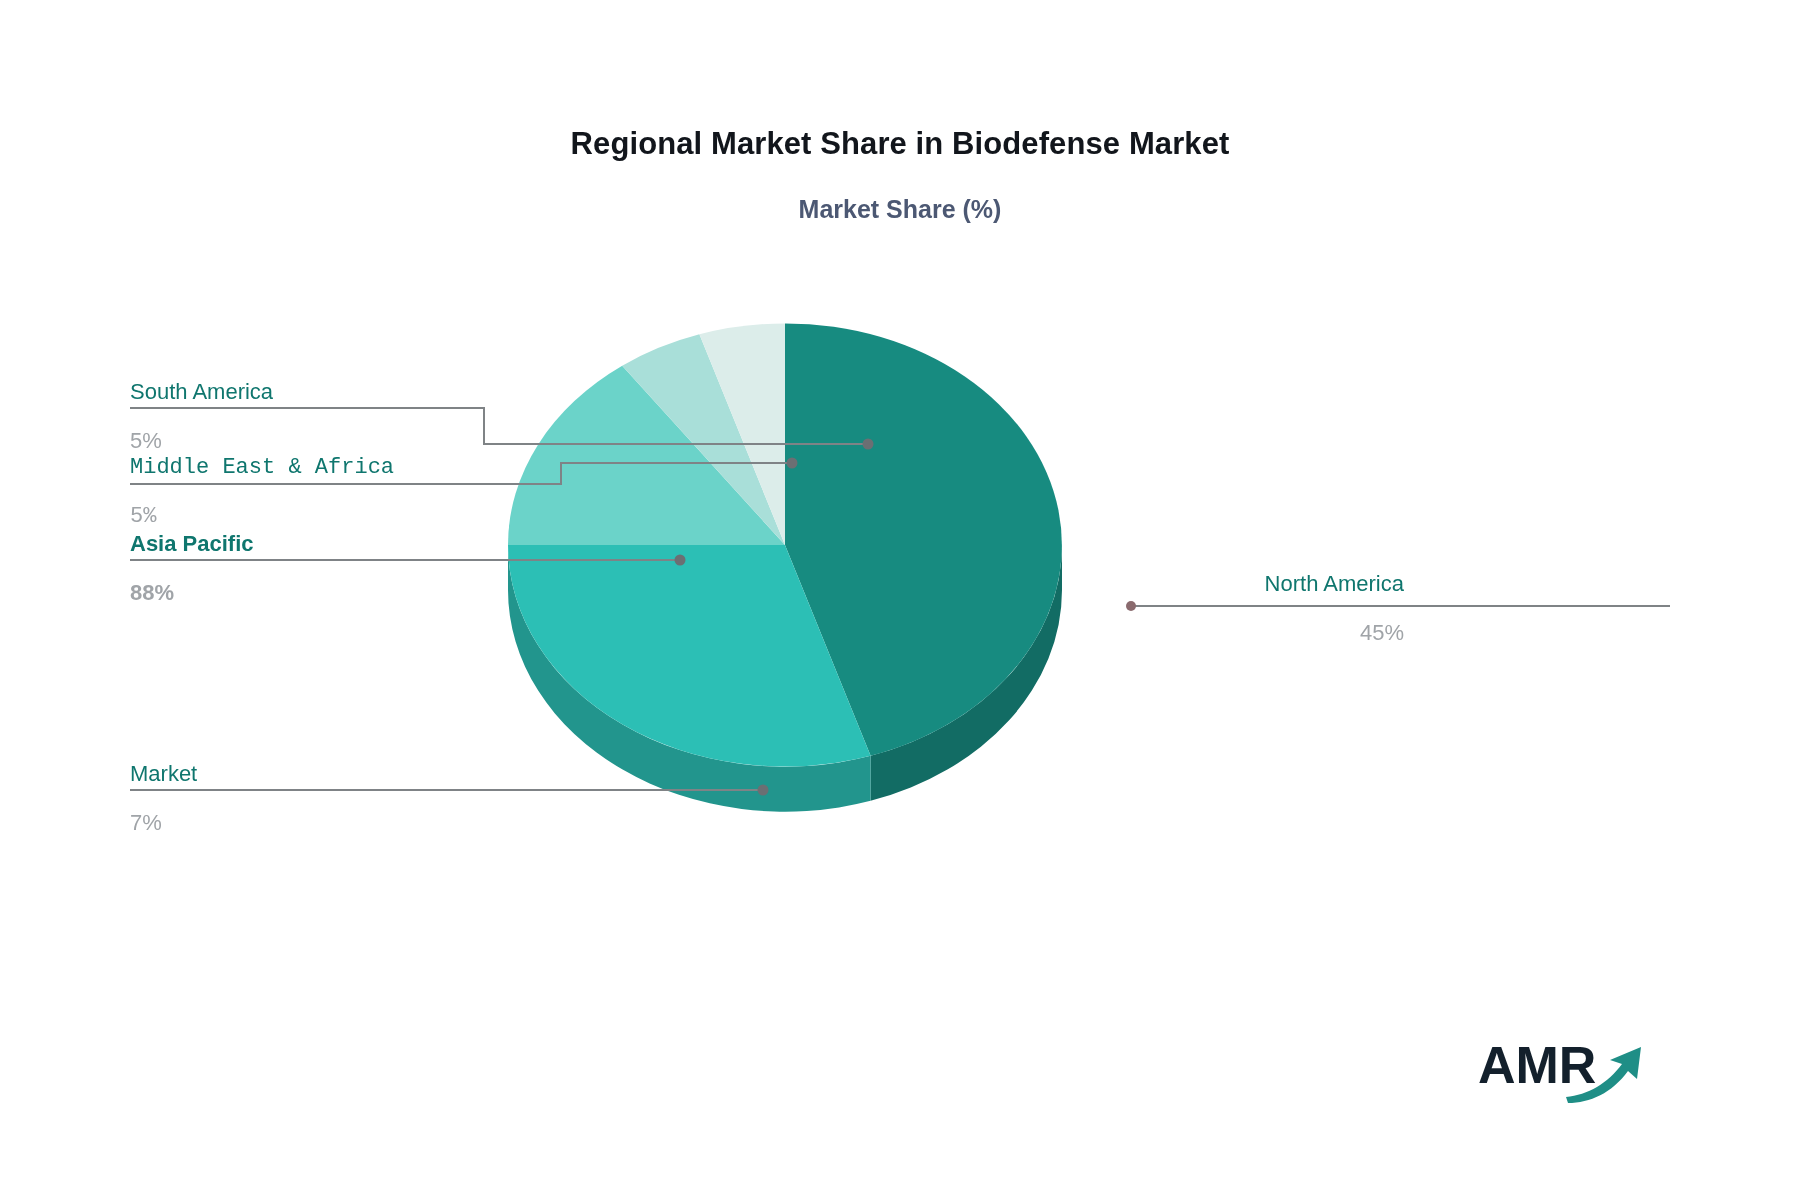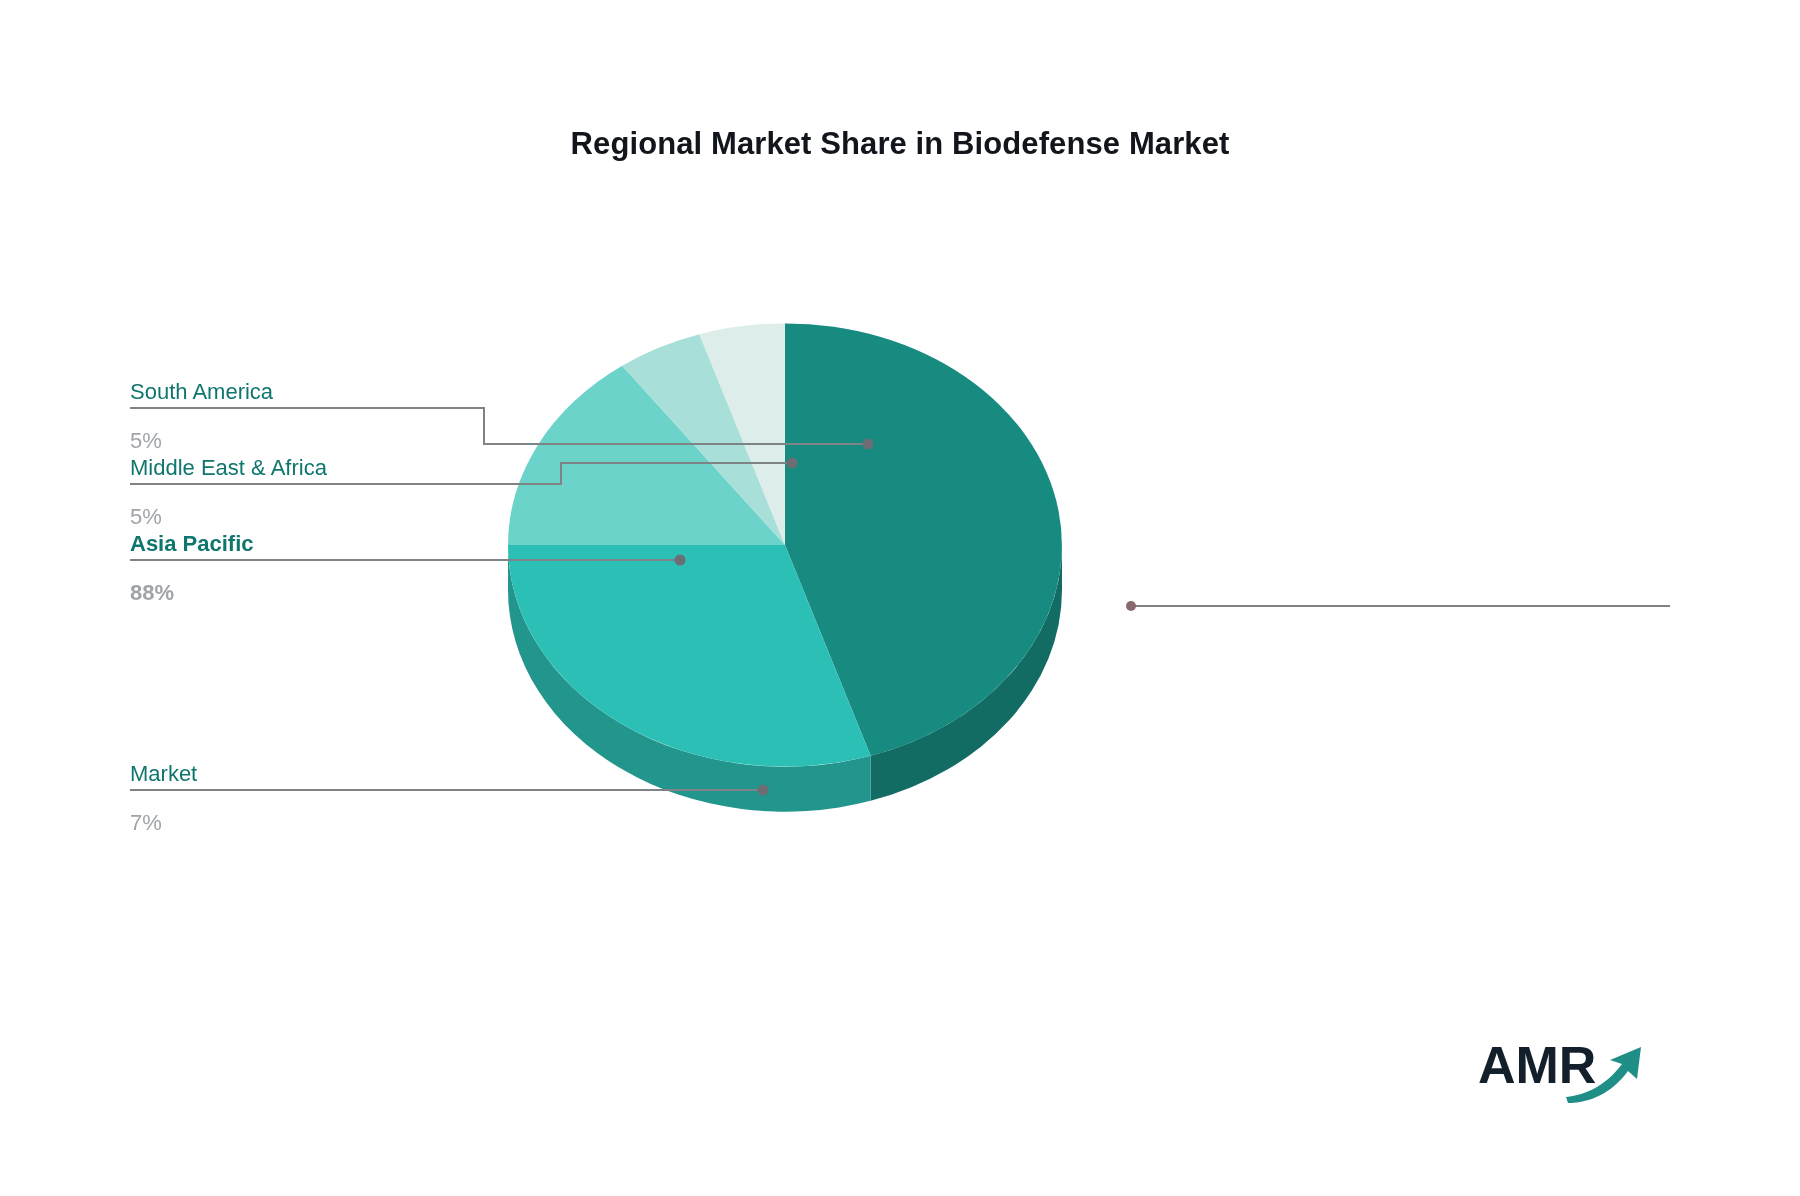--- a/index.html
+++ b/index.html
@@ -63,21 +63,21 @@
     line-height: 1.0;
     display: block;
   }
   .callout.left .lbl,
   .callout.left .val { text-align: left; }
   .callout.right .lbl,
   .callout.right .val { text-align: right; }
 
   
   .cl-south   { left: 130px; top: 381px; }
-  .cl-mea     { left: 130px; top: 457px; }
+  .cl-mea     { left: 130px; top: 457px; font-family: Liberation Mono, monospace; }
   .cl-asia    { left: 130px; top: 533px; font-weight: bold; }
   .cl-europe  { left: 130px; top: 763px; }
   .cl-north   { right: 396px; top: 573px; }
 
   .callout .lbl { margin-bottom: 27px; }
 
   
   #vec {
     position: absolute;
     left: 0; top: 0;
@@ -135,20 +135,21 @@
       <circle cx="763" cy="790" r="5.5" fill="#6b6f73" stroke="none"></circle>
 
       <path d="M 1670,606 L 1132,606"></path>
       <path d="M 1132,606 L 1130,606" stroke="#8a6a6e"></path>
       <circle cx="1131" cy="606" r="5" fill="#8a6a6e" stroke="none"></circle>
     </g>
   </svg>
 
   <div class="chart-title">Regional Market Share in Biodefense Market</div>
 
+  <div class="chart-subtitle">Market Share (%)</div>
 
   <div class="callout left cl-south">
     <span class="lbl">South America</span>
     <span class="val">5%</span>
   </div>
 
   <div class="callout left cl-mea">
     <span class="lbl">Middle East &amp; Africa</span>
     <span class="val">5%</span>
   </div>
@@ -156,20 +157,24 @@
   <div class="callout left cl-asia">
     <span class="lbl">Asia Pacific</span>
     <span class="val">88%</span>
   </div>
 
   <div class="callout left cl-europe">
     <span class="lbl">Market</span>
     <span class="val">7%</span>
   </div>
 
+  <div class="callout right cl-north">
+    <span class="lbl">North America</span>
+    <span class="val">45%</span>
+  </div>
 
   <div class="amr-logo">
     <svg viewBox="0 0 170 72" width="170" height="72">
       <text x="0" y="50" font-family="'Liberation Sans', sans-serif" font-size="52" font-weight="bold" fill="#13202c">AMR</text>
 
       <path d="M 88,64 C 110,62 130,50 144,31 L 132,27 L 163,14 L 159,46 L 150,38 C 134,60 112,70 90,70 Z" fill="#1F8E86"></path>
     </svg>
   </div>
 
 </div>

